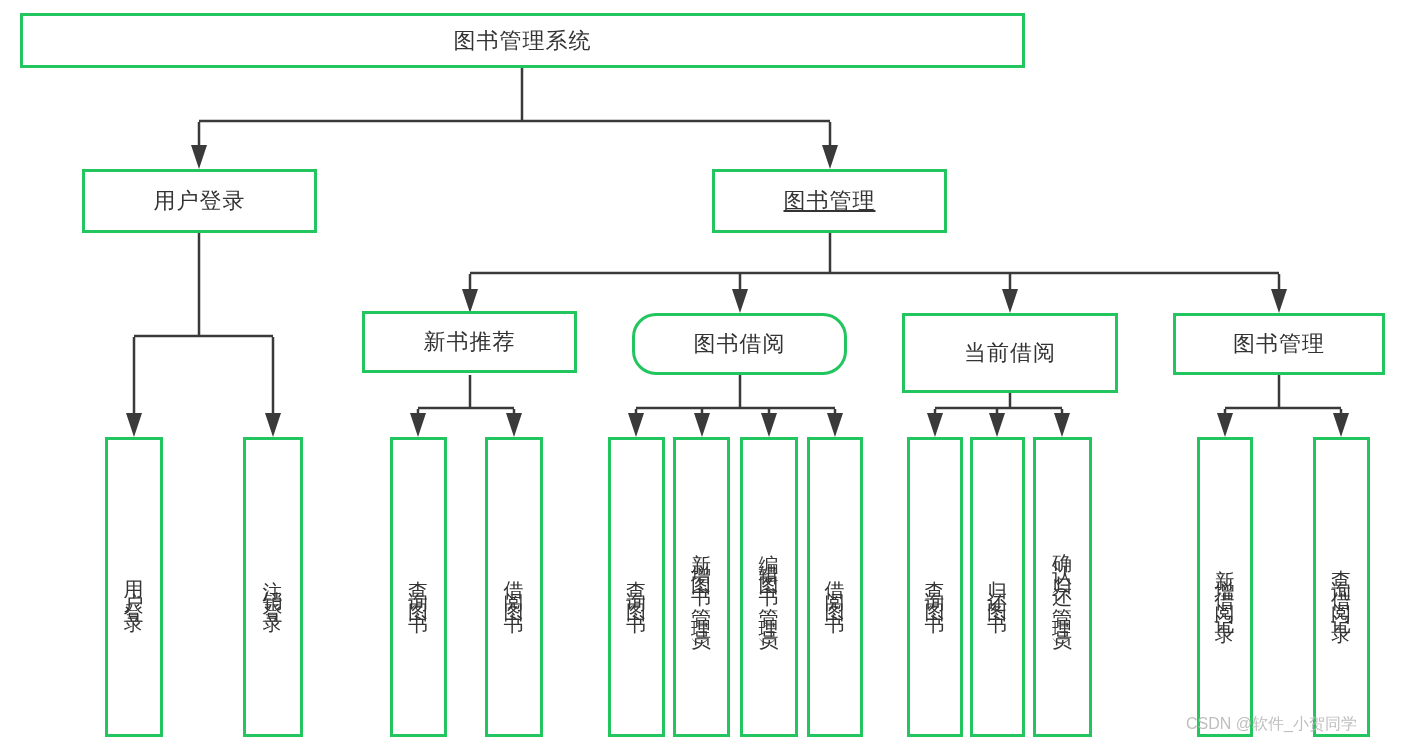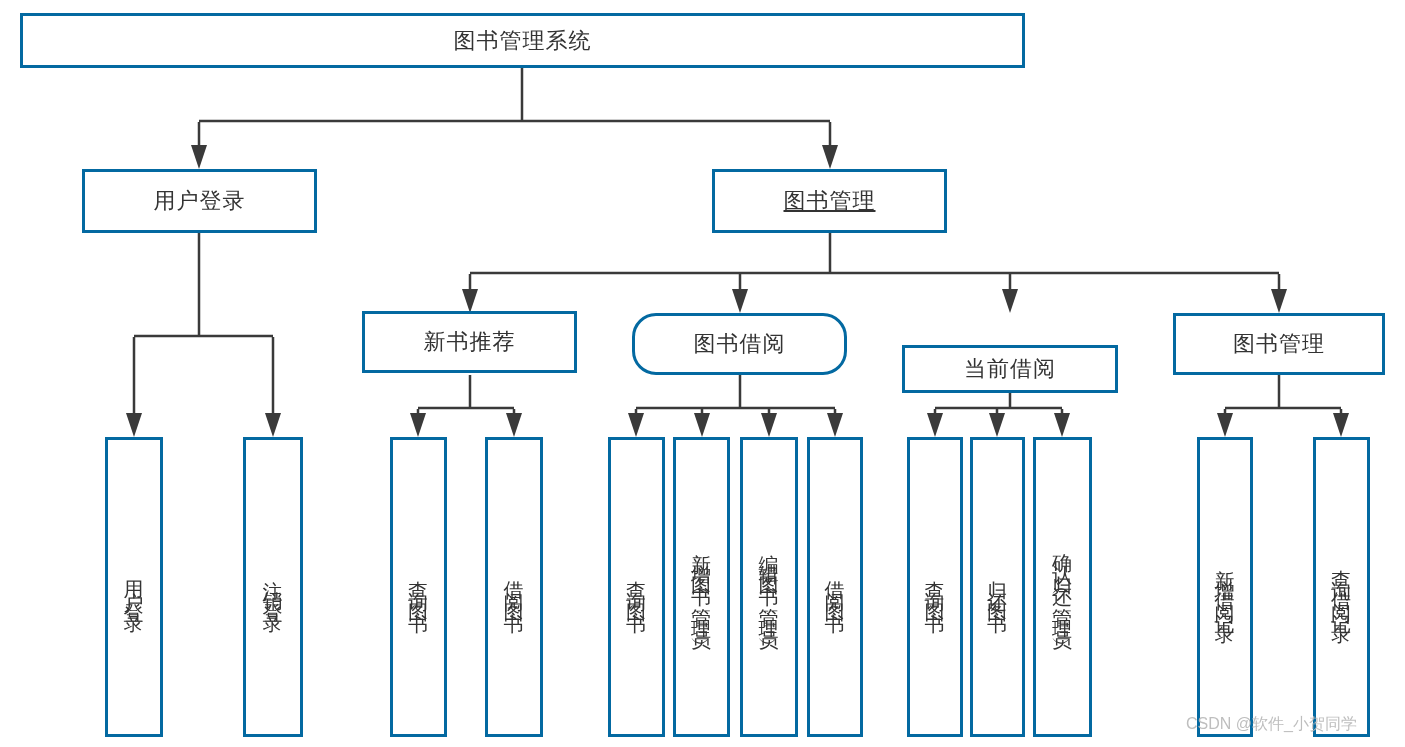--- a/index.html
+++ b/index.html
@@ -18,21 +18,21 @@
   .connectors {
     position: absolute;
     left: 0;
     top: 0;
     pointer-events: none;
   }
   .box {
     position: absolute;
     box-sizing: border-box;
     background: #ffffff;
-    border: 3px solid #0369a1;
+    border: 3px solid #22c55e;
     display: flex;
     align-items: center;
     justify-content: center;
     color: #333333;
   }
   .hnode {
     font-size: 22px;
     letter-spacing: 1px;
     white-space: nowrap;
   }
@@ -103,21 +103,21 @@
   <div class="box hnode" style="left:712px; top:169px; width:235px; height:64px;text-decoration:underline;">
     <span>图书管理</span>
   </div>
 
   <div class="box hnode" style="left:362px; top:311px; width:215px; height:62px;">
     <span>新书推荐</span>
   </div>
   <div class="box hnode" style="left:632px; top:313px; width:215px; height:62px;border-radius:24px;">
     <span>图书借阅</span>
   </div>
-  <div class="box hnode" style="left:902px; top:313px; width:216px; height:48px;margin-top:32px;">
+  <div class="box hnode" style="left:902px; top:313px; width:216px; height:80px;">
     <span>当前借阅</span>
   </div>
   <div class="box hnode" style="left:1173px; top:313px; width:212px; height:62px;">
     <span>图书管理</span>
   </div>
 
   <div class="box leaf" style="left:105px; top:437px; width:58px; height:300px;">
     <span class="vtext">用户登录</span>
   </div>
   <div class="box leaf" style="left:243px; top:437px; width:60px; height:300px;">

